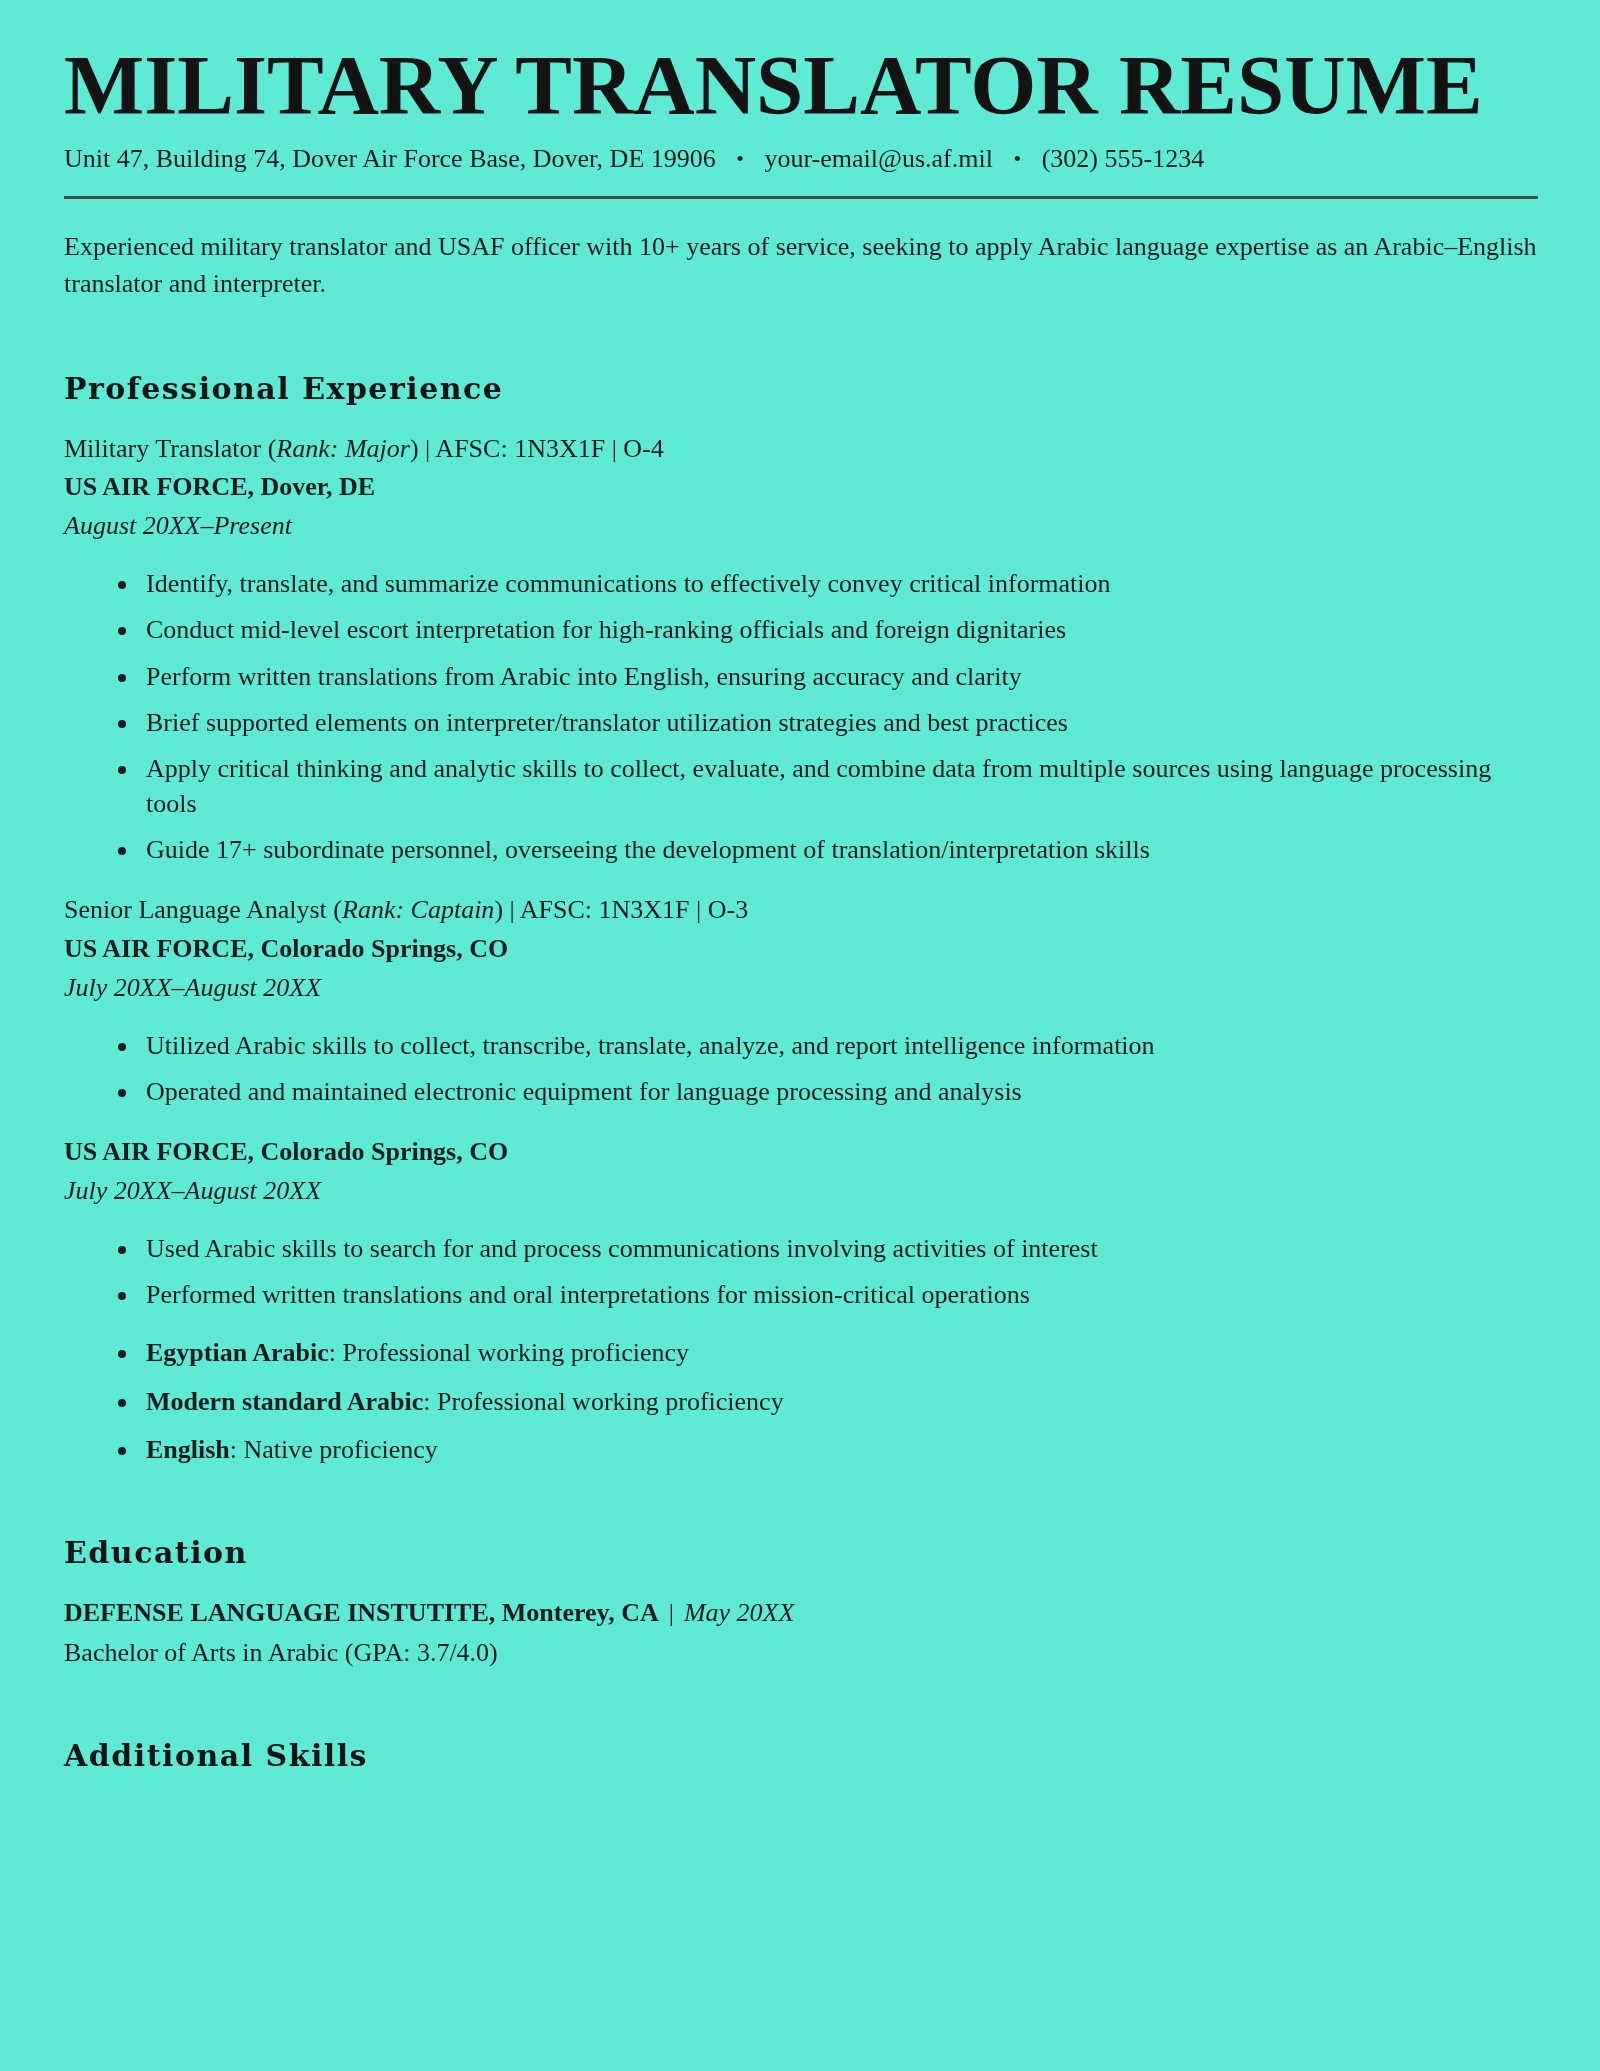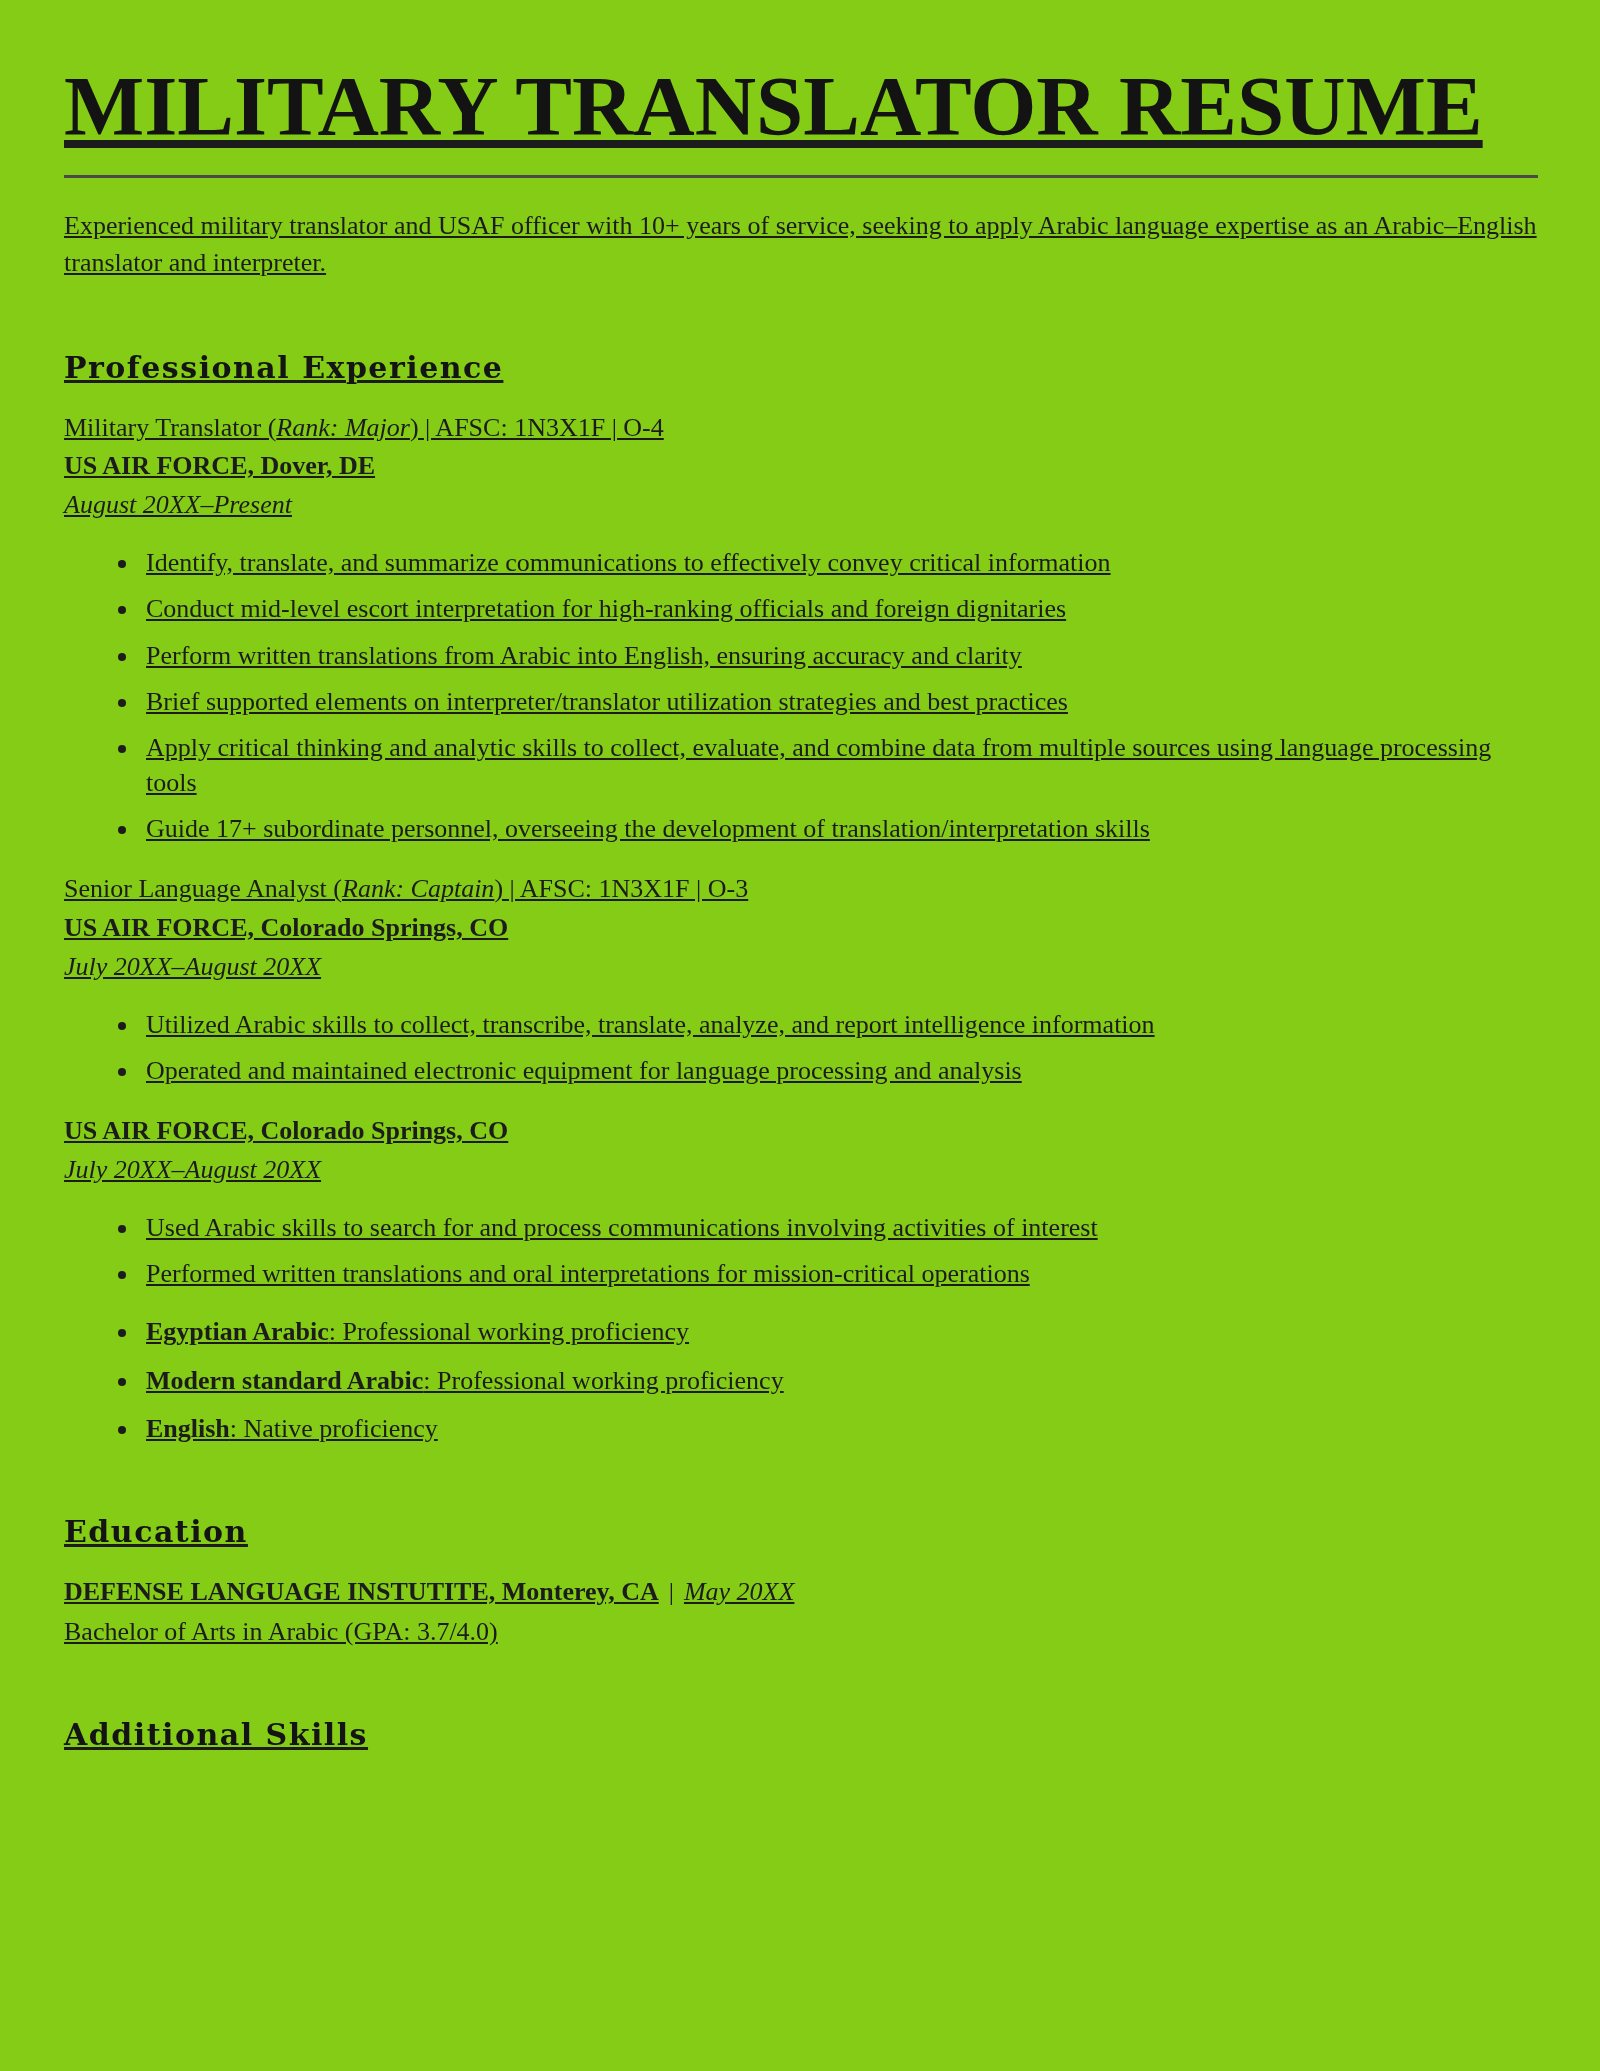--- a/index.html
+++ b/index.html
@@ -1,19 +1,19 @@
 <!DOCTYPE html>
 <html><head>
 <meta charset="utf-8">
 <style>
   html,body{margin:0;padding:0;background:#ffffff;}
   .page{
     width:1600px;height:2071px;box-sizing:border-box;
-    padding:61px 62px 40px 64px;background:#84cc16;color:#1c1c1c;
-    font-family:"Liberation Serif",serif;font-size:26px;overflow:hidden;text-decoration:underline;
+    padding:40px 62px 40px 64px;background:#5eead4;color:#1c1c1c;
+    font-family:"Liberation Serif",serif;font-size:26px;overflow:hidden;
   }
   .title{
     margin:0;font-family:"Liberation Serif",serif;font-weight:700;
     font-size:85px;line-height:1.08;letter-spacing:0;color:#131313;white-space:nowrap;
   }
   .contact{margin:12px 0 0;font-size:26px;color:#1c1c1c;}
   .contact .sep{display:inline-block;margin:0 14px;font-size:22px;vertical-align:1px;}
   .rule{border:none;border-top:3px solid #4a4a4a;margin:22px 0 0;}
   .summary{margin:30px 0 0;line-height:1.42;max-width:1475px;}
   .sec-heading{
@@ -38,20 +38,27 @@
   .degree{margin:6px 0 0;line-height:1.3;}
   .skills-text{margin:26px 0 0;line-height:1.48;max-width:1480px;}
 </style>
 </head>
 <body>
 
 <div class="page">
 
   <header>
     <h1 class="title">MILITARY TRANSLATOR RESUME</h1>
+    <p class="contact">
+      <span>Unit 47, Building 74, Dover Air Force Base, Dover, DE 19906</span>
+      <span class="sep">•</span>
+      <span>your-email@us.af.mil</span>
+      <span class="sep">•</span>
+      <span>(302) 555-1234</span>
+    </p>
     <hr class="rule">
   </header>
 
   <p class="summary">Experienced military translator and USAF officer with 10+ years of service, seeking to apply Arabic language expertise as an Arabic–English translator and interpreter.</p>
 
   <h2 class="sec-heading">Professional Experience</h2>
 
   <section class="job">
     <p class="job-line"><span>Military Translator (</span><em>Rank: Major</em><span>) | AFSC: 1N3X1F | O-4</span></p>
     <p class="company">US AIR FORCE, Dover, DE</p>

